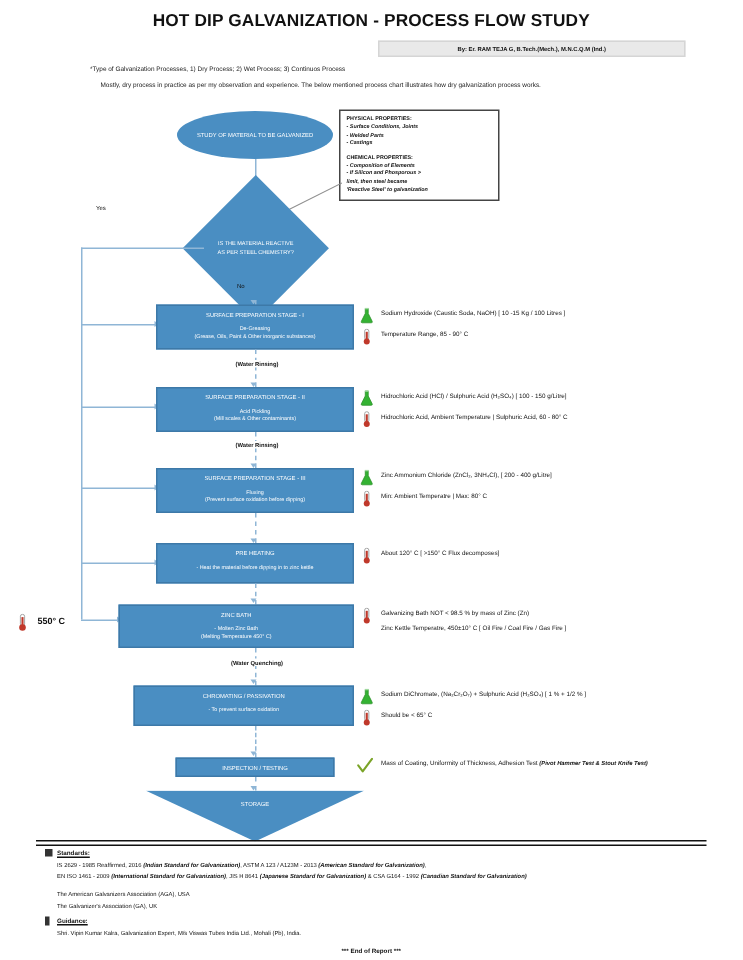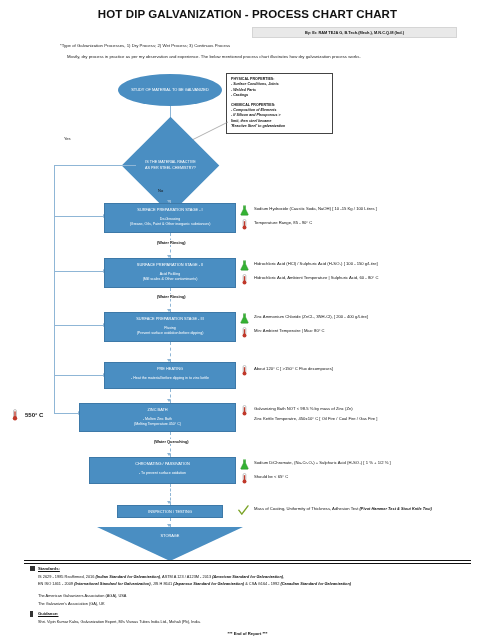--- a/index.html
+++ b/index.html
@@ -185,21 +185,21 @@
     position:absolute; width:495px; text-align:center;
     font-size:4.2px; font-weight:bold; color:#111;
   }
   .bookicon { position:absolute; width:5px; height:5px; background:#333; }
 </style>
 </head>
 <body>
 
 <div class="page">
 
-  <div class="title">HOT DIP GALVANIZATION - PROCESS CHART CHART</div>
+  <div class="title">HOT DIP GALVANIZATION - PROCESS FLOW STUDY</div>
   <div class="byline">By: Er. RAM TEJA G, B.Tech.(Mech.), M.N.C.Q.M (Ind.)</div>
   <div class="intro1">*Type of Galvanization Processes, 1) Dry Process; 2) Wet Process; 3) Continuos Process</div>
   <div class="intro2">Mostly, dry process in practice as per my observation and experience. The below mentioned process chart illustrates how dry galvanization process works.</div>
 
   <div class="propbox" style="left:226px; top:73px; width:107px;">
     <div class="hd">PHYSICAL PROPERTIES:</div>
     <div class="it">- Surface Conditions, Joints</div>
     <div class="it">- Welded Parts</div>
     <div class="it">- Castings</div>
     <div class="propgap"></div>

